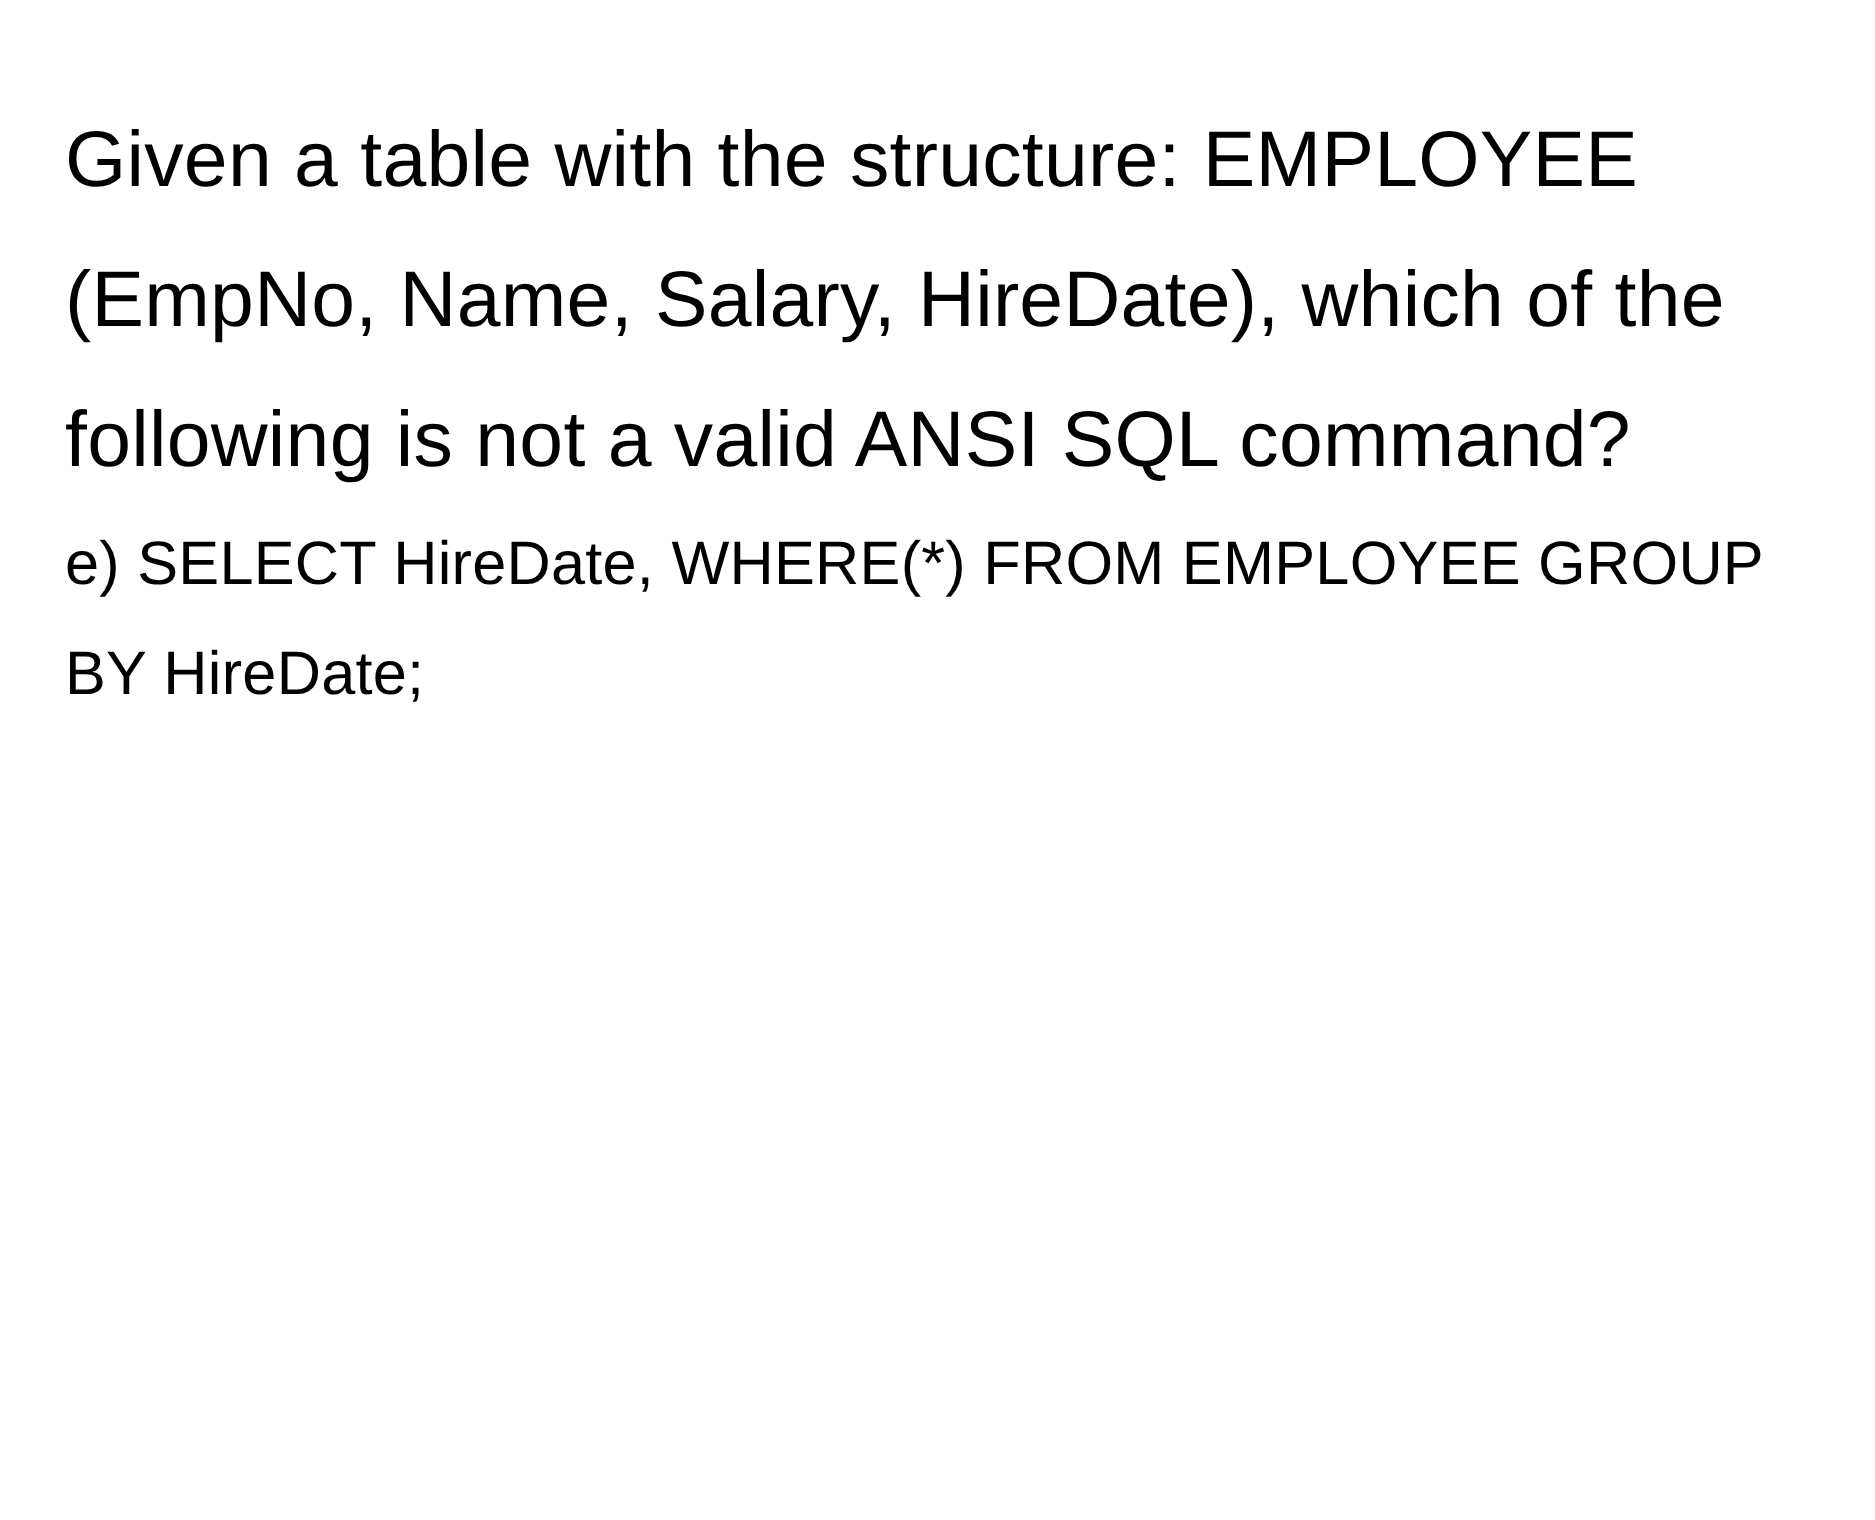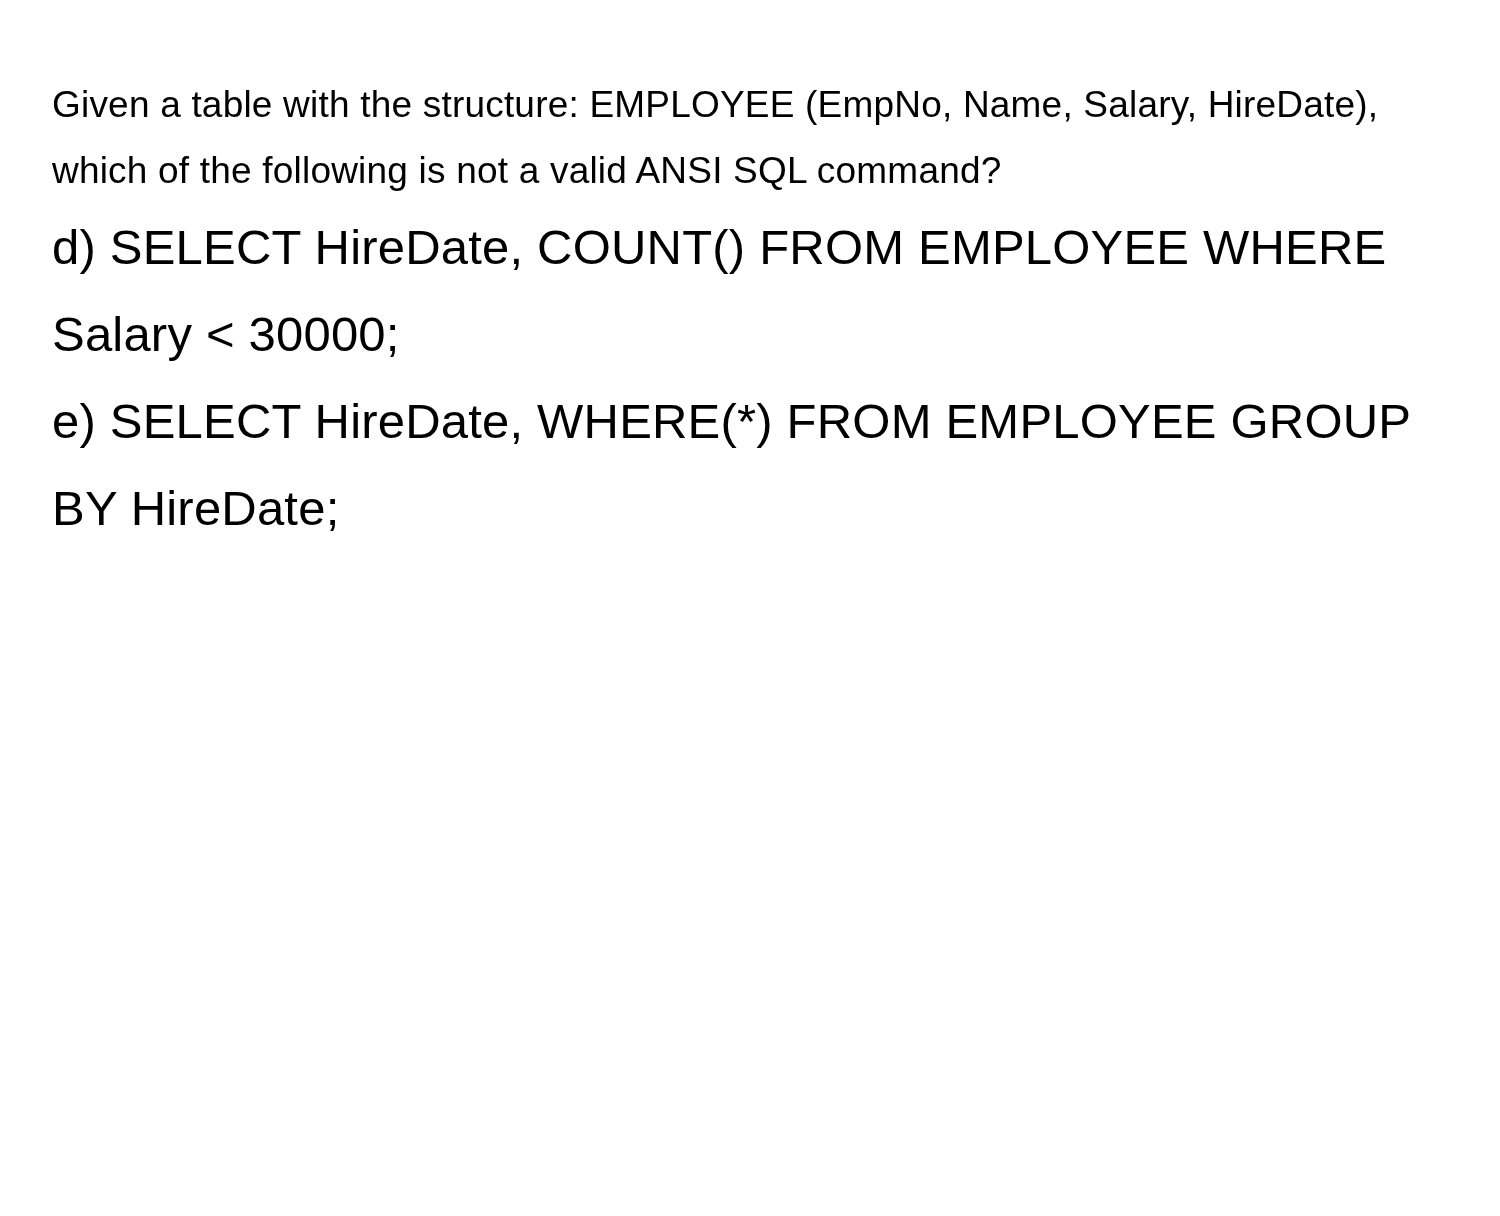--- a/index.html
+++ b/index.html
@@ -12,21 +12,21 @@
     height: 1216px;
     background: #ffffff;
     font-family: -apple-system, BlinkMacSystemFont, "Segoe UI", Helvetica, Arial, sans-serif;
     color: #000000;
   }
   .page {
     padding: 72px 52px 52px 52px;
     width: 100%;
   }
   .question-text {
-    font-size: 37px;
+    font-size: 63px;
     line-height: 1.78;
     font-weight: 400;
     letter-spacing: 0.2px;
   }
   .option {
     font-size: 49px;
     line-height: 1.78;
     font-weight: 400;
     letter-spacing: 0.2px;
   }
@@ -40,21 +40,18 @@
 </head>
 <body>
 
 <div class="page">
 
   <div class="question-text">Given a table with the structure: EMPLOYEE (EmpNo, Name, Salary, HireDate), which of the following is not a valid ANSI SQL command?</div>
 
 
 
 
-  <div class="option">
-    <span class="label">d) </span><span class="option-text">SELECT HireDate, COUNT() FROM EMPLOYEE WHERE Salary &lt; 30000;</span>
-  </div>
 
   <div class="option">
     <span class="label">e) </span><span class="option-text">SELECT HireDate, WHERE(*) FROM EMPLOYEE GROUP BY HireDate;</span>
   </div>
 
 </div>
 
 </body></html>

